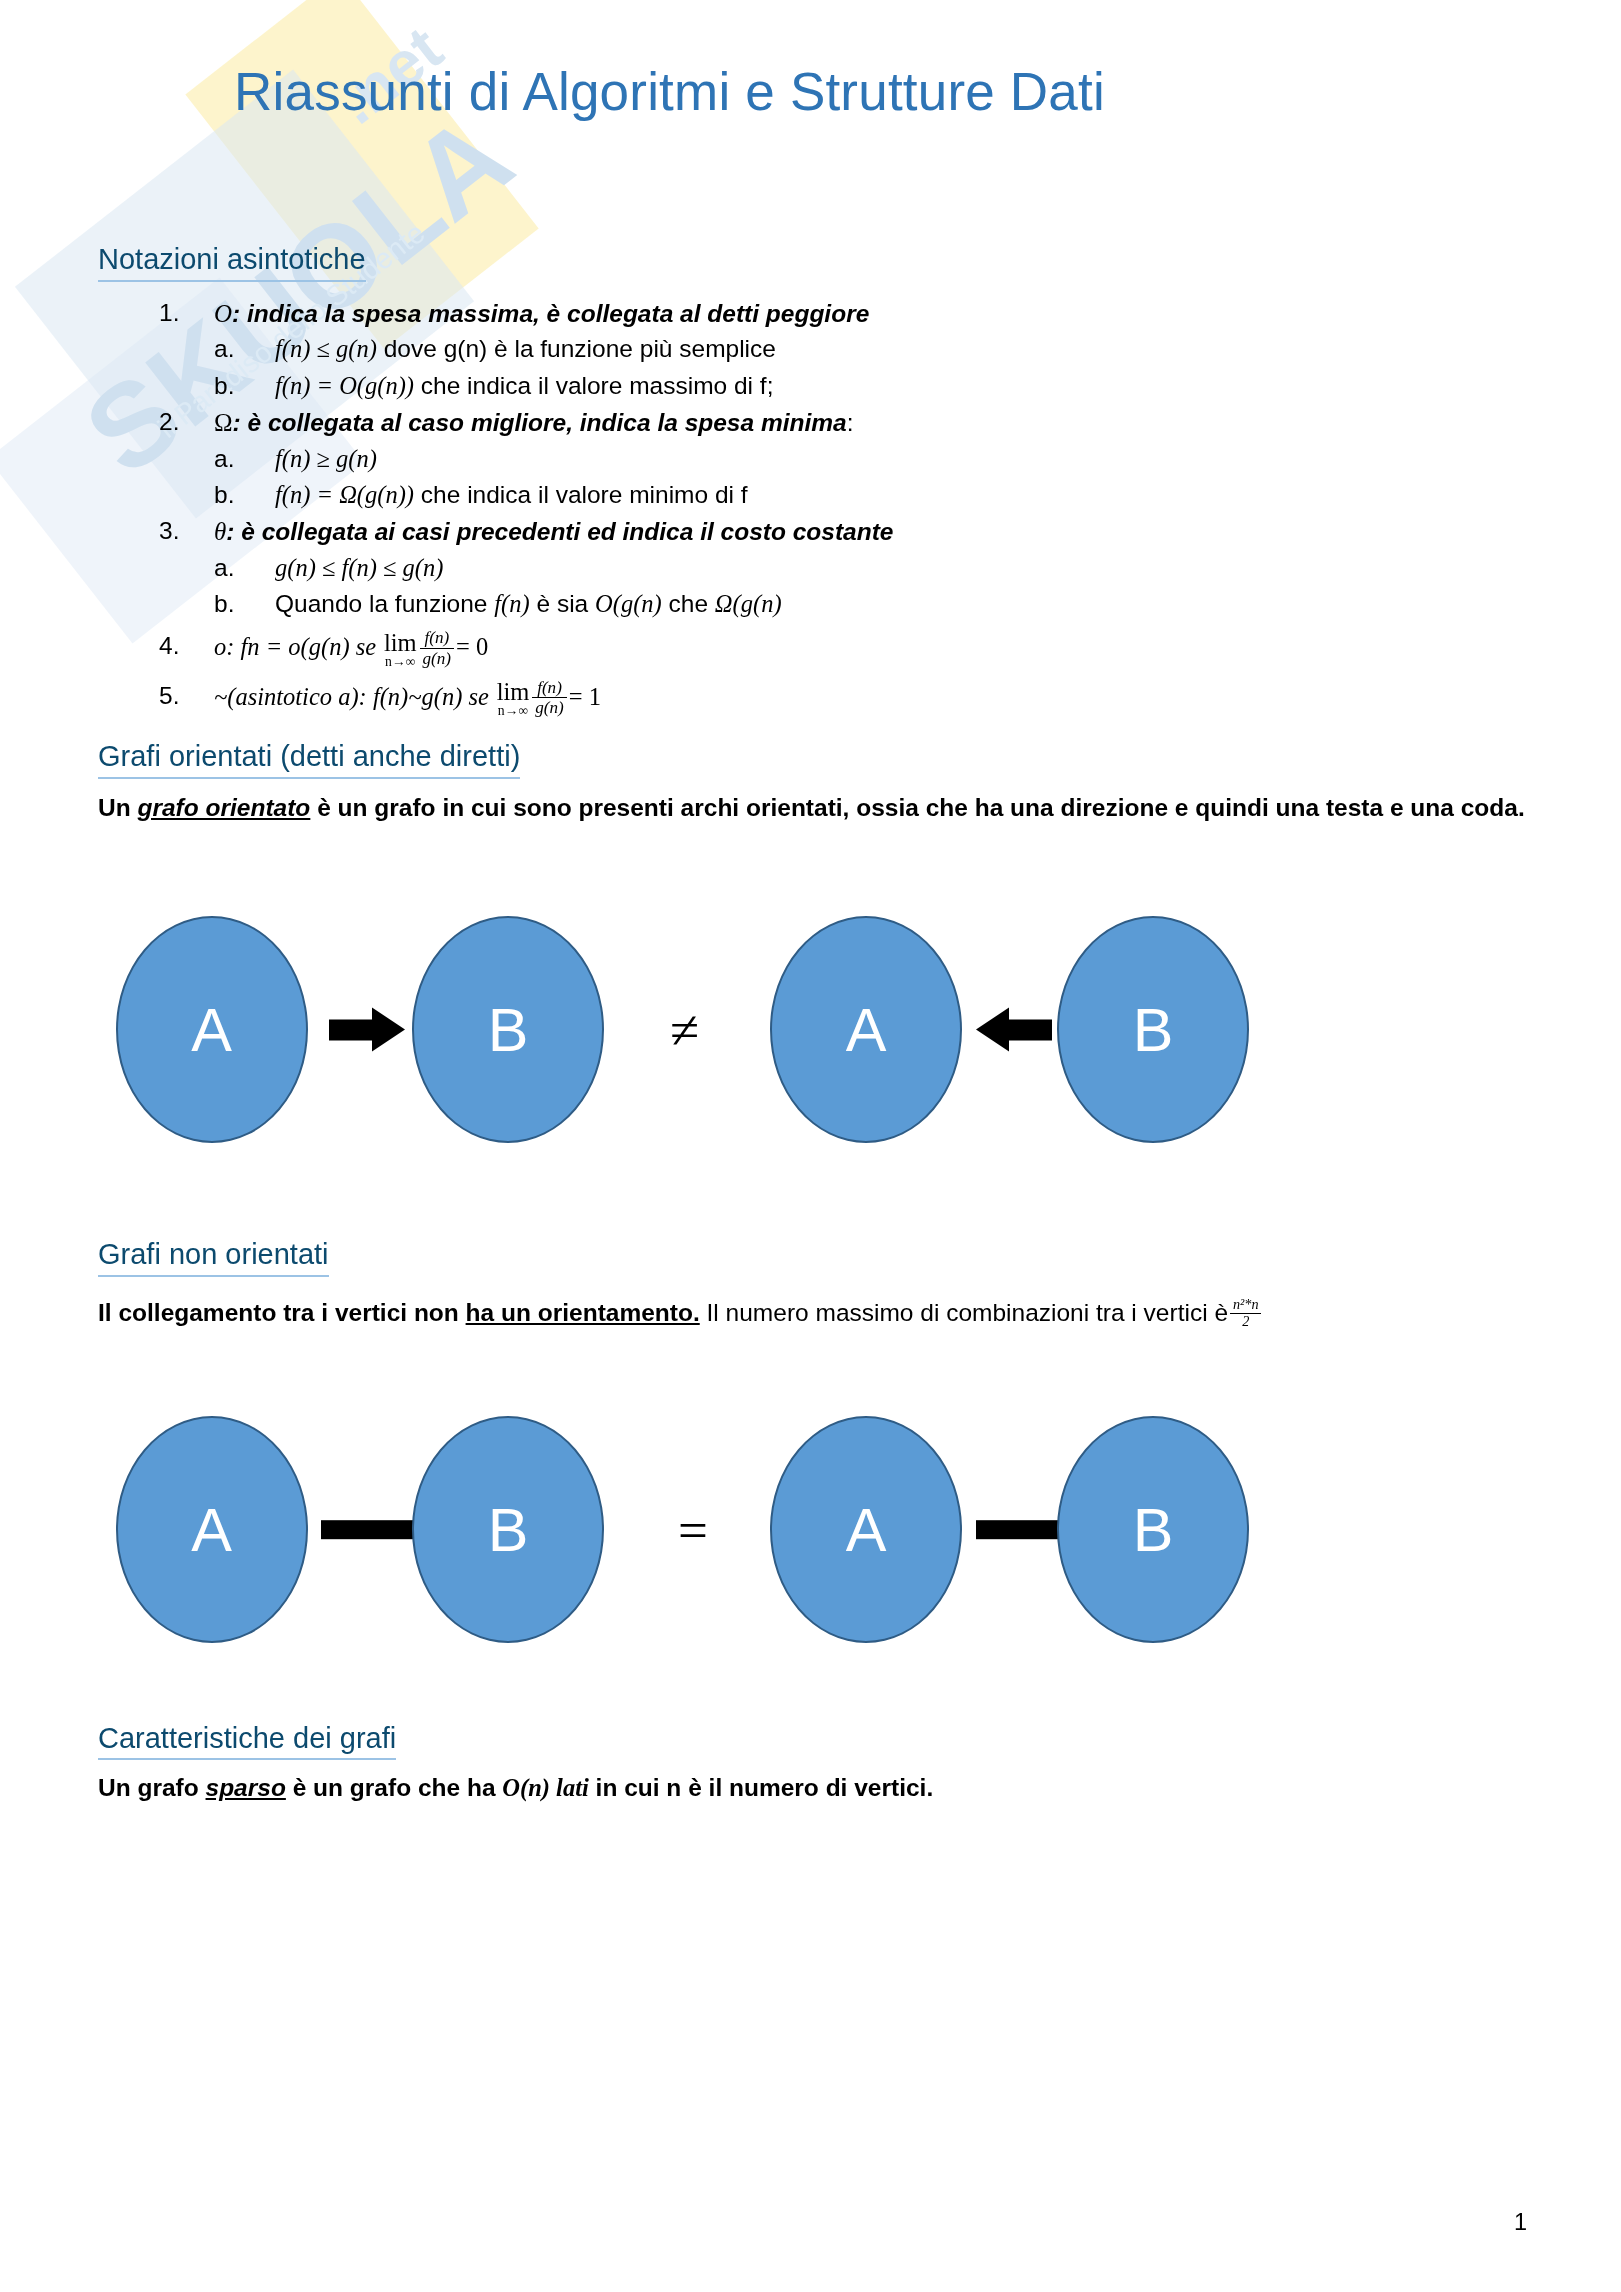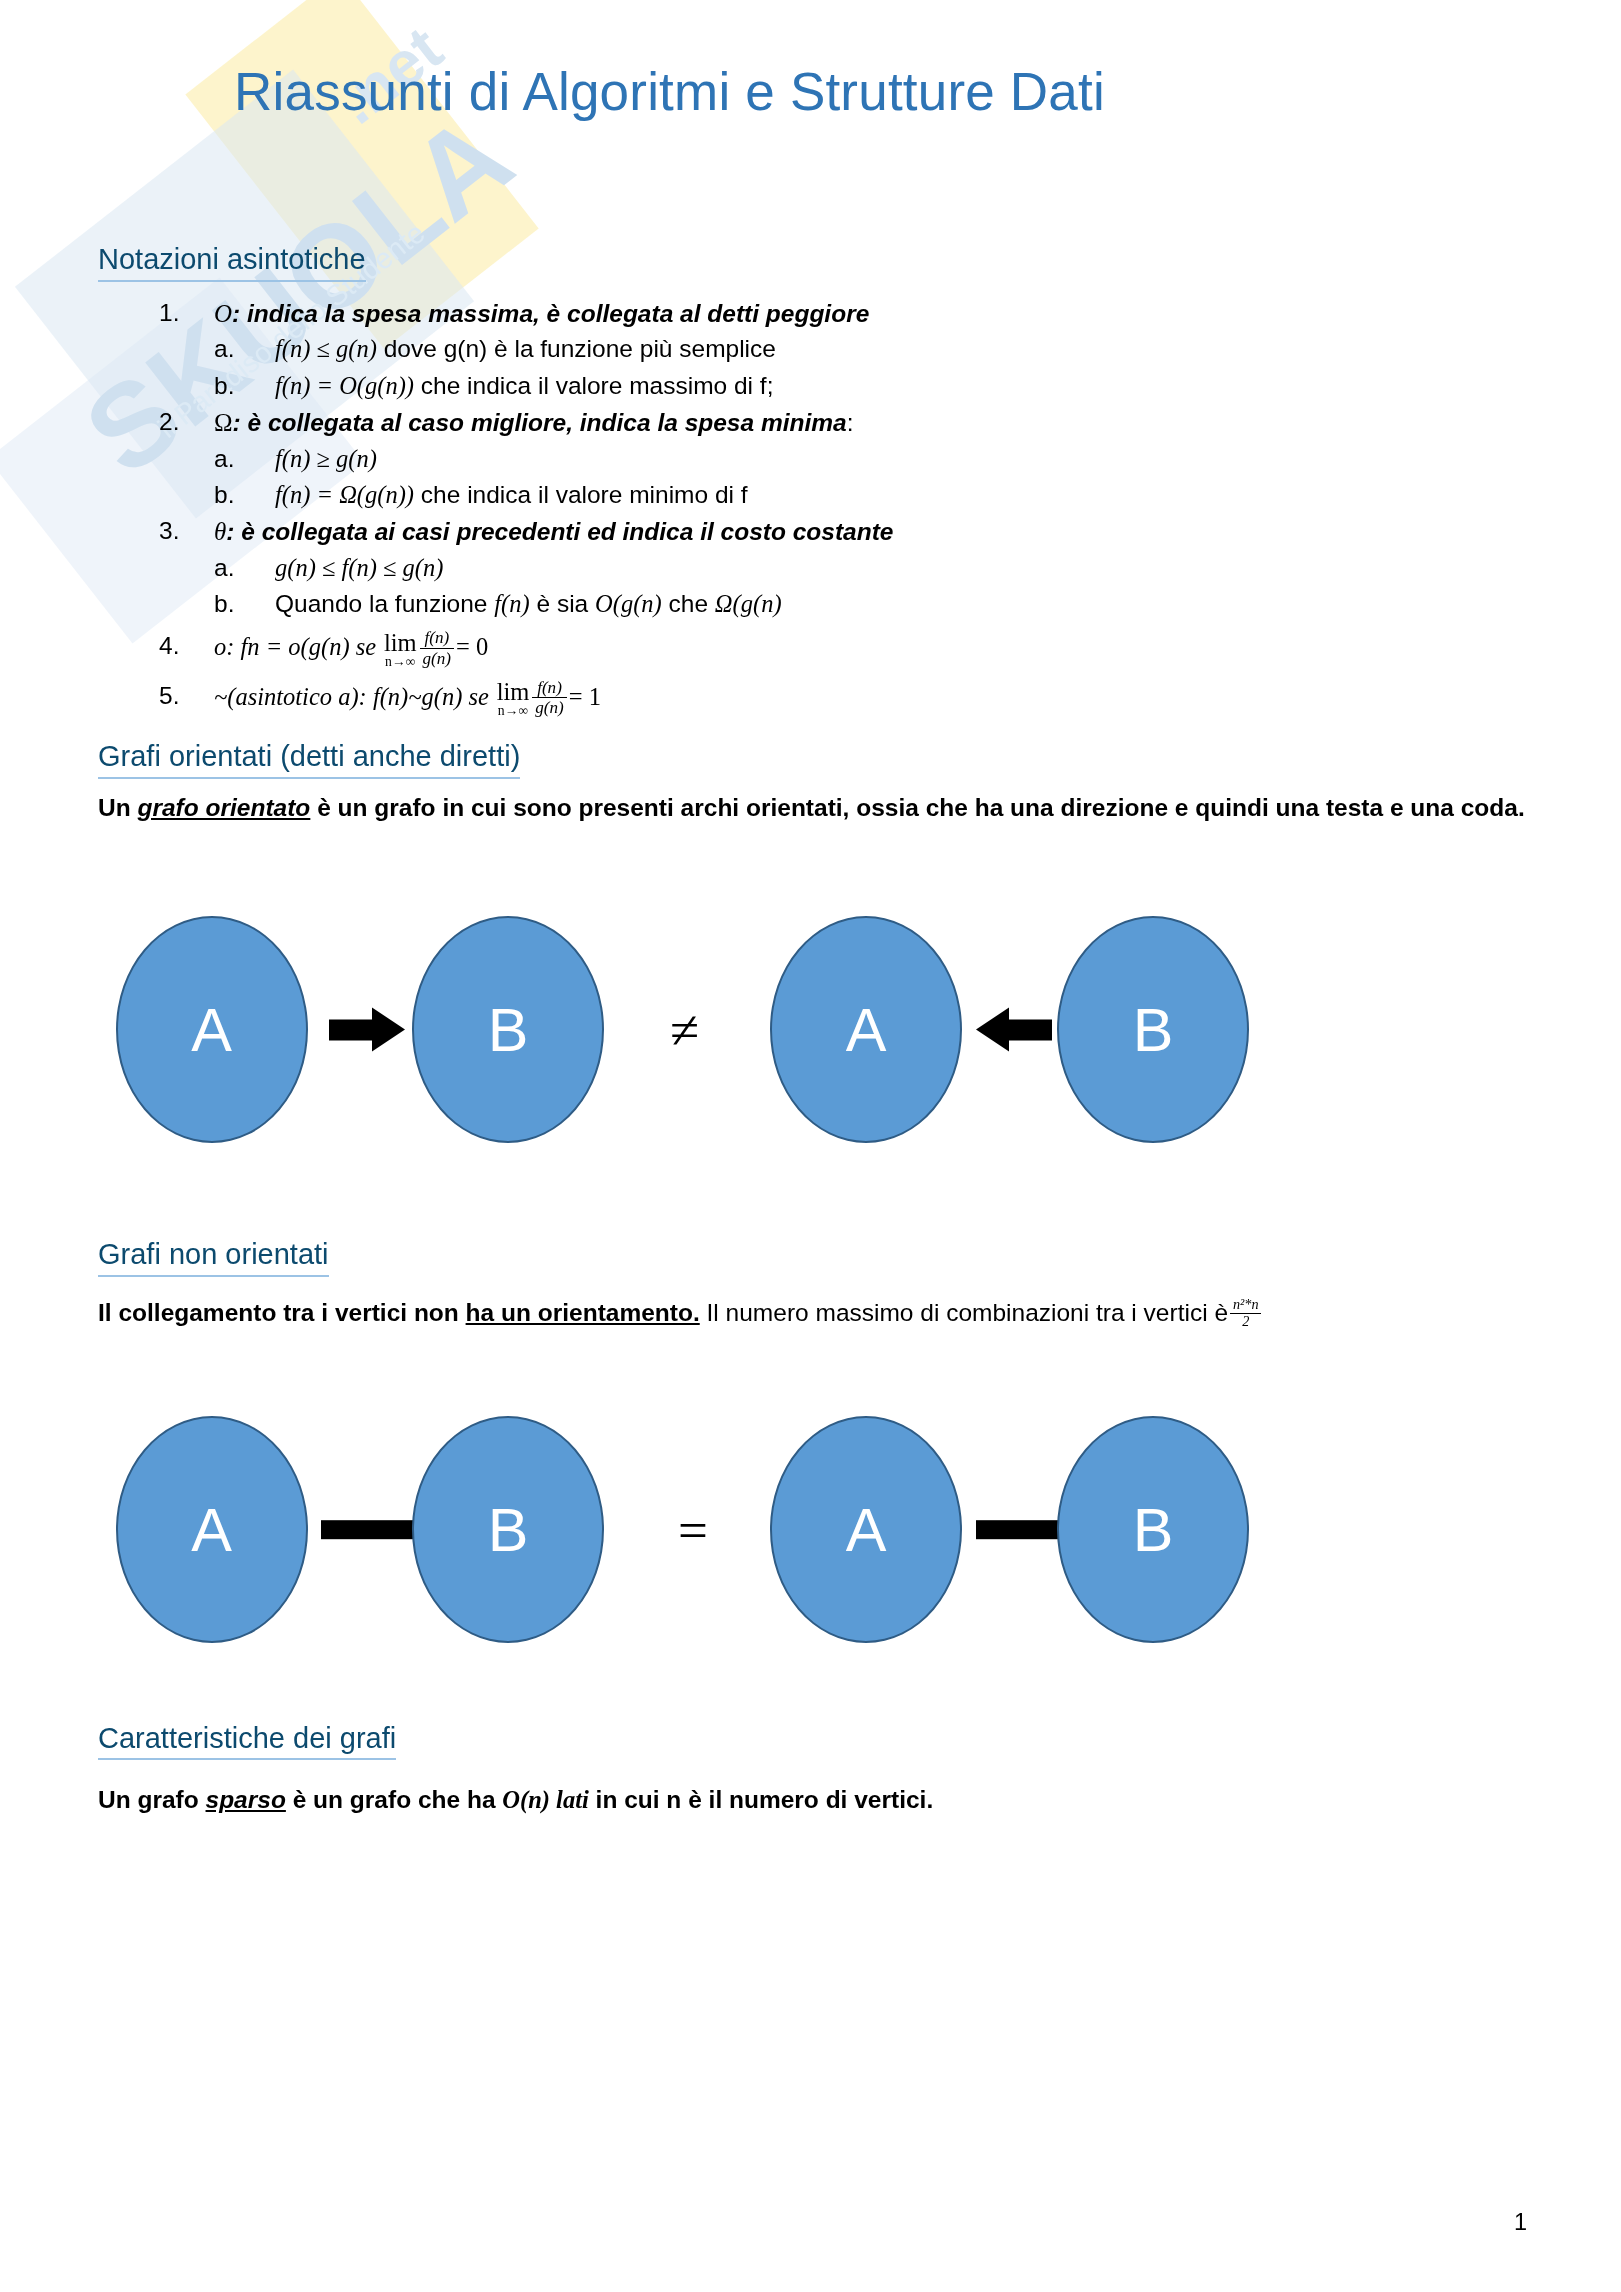--- a/index.html
+++ b/index.html
@@ -381,20 +381,20 @@
       <div class="edge" style="left:878px;top:131px;width:86px;"></div>
       <div class="node" style="left:959px;top:17.6px;">
         <span class="lbl">B</span>
       </div>
     </div>
 
     <div style="margin-top:60px;" class="sec-heading-wrap">
       <h2 class="section">Caratteristiche dei grafi</h2>
     </div>
 
-    <p class="body" style="margin-top:21px;"><span>Un grafo </span><span class="ui">sparso</span><span> è un grafo che ha </span><span class="mbi">O(n) lati</span><span> in cui n è il numero di vertici.</span></p>
+    <p class="body" style="margin-top:9px;"><span>Un grafo </span><span class="ui">sparso</span><span> è un grafo che ha </span><span class="mbi">O(n) lati</span><span> in cui n è il numero di vertici.</span></p>
 
 
   </div>
 
   <div class="page-number">1</div>
 </div>
 
 
 </body></html>

